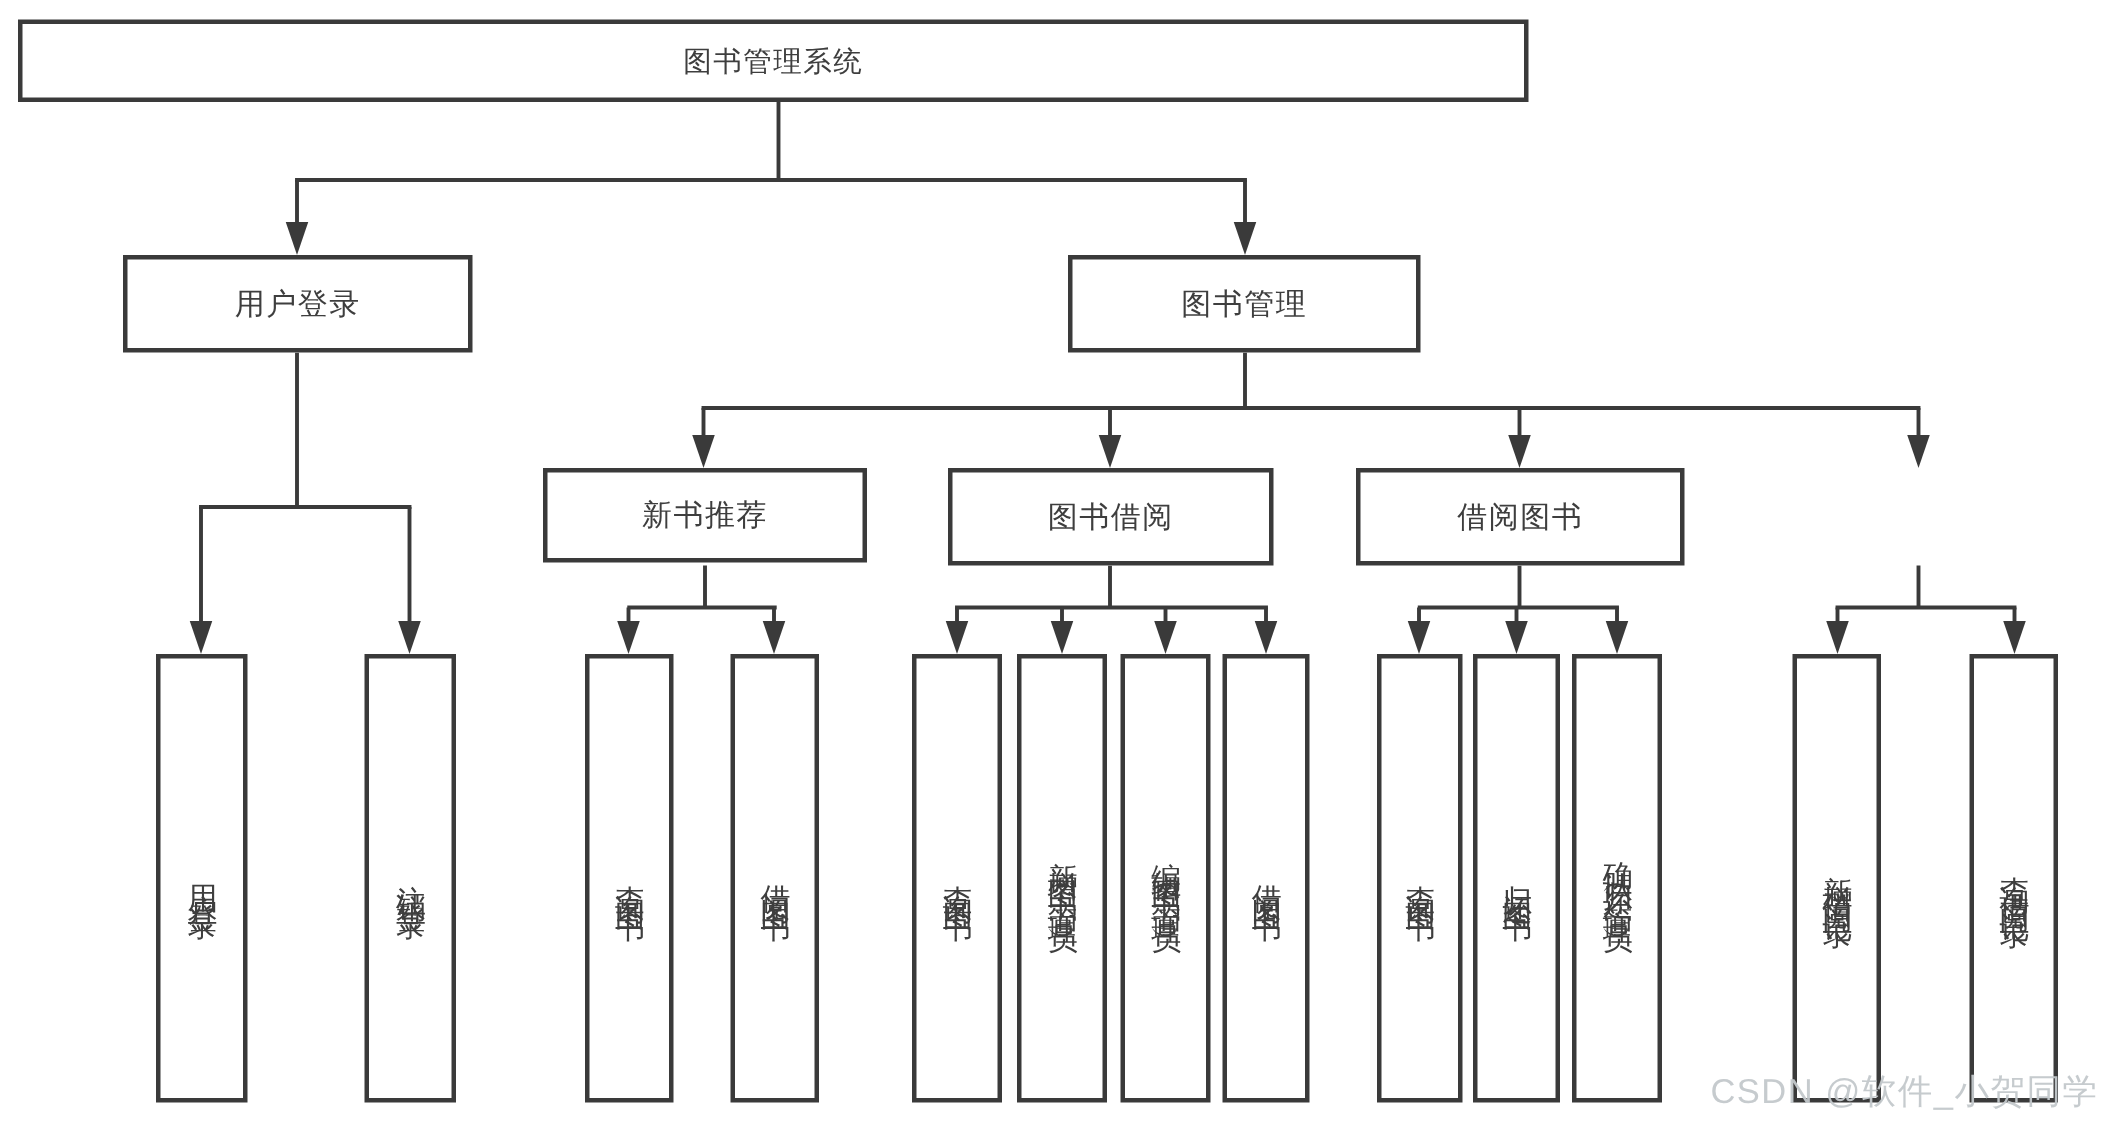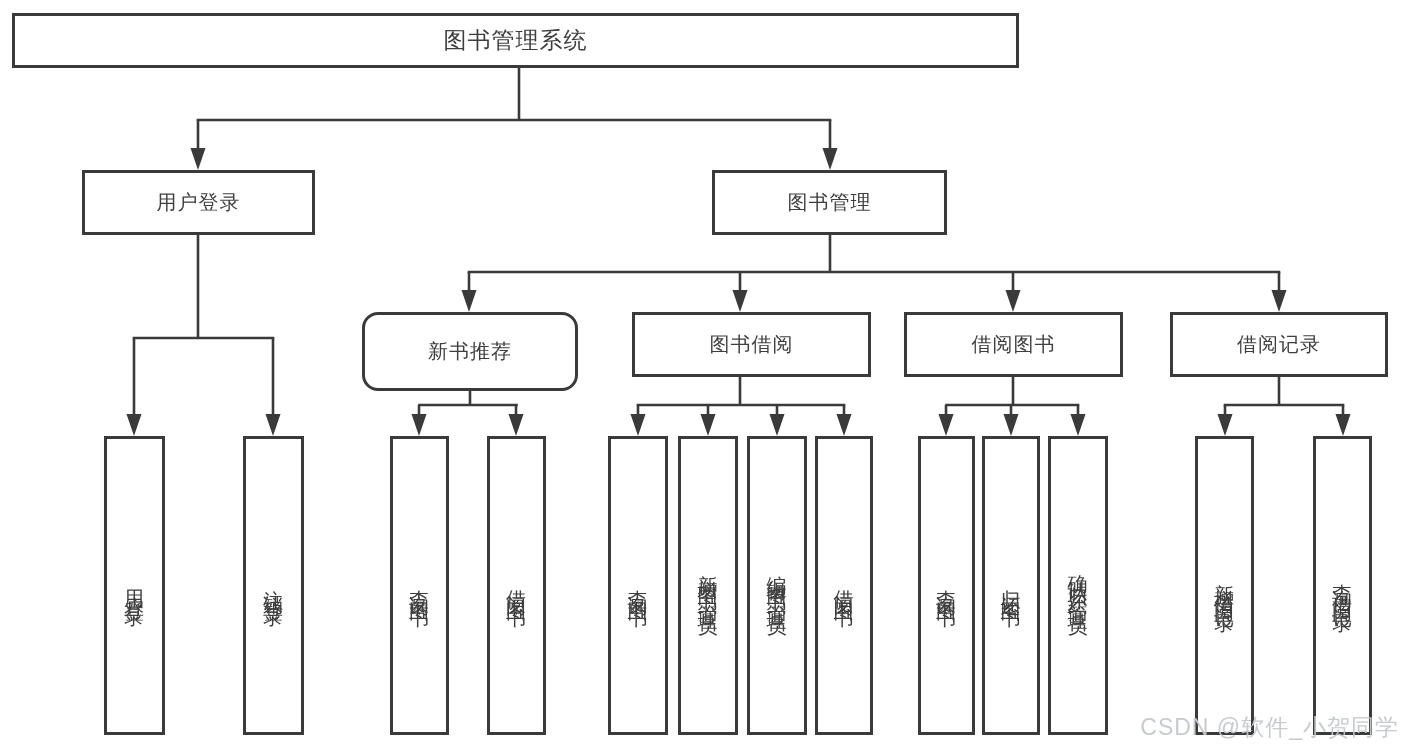--- a/index.html
+++ b/index.html
@@ -31,21 +31,21 @@
     justify-content: center;
     z-index: 2;
     color: #3e3e3e;
   }
   .box .h-label {
     font-size: 20px;
     letter-spacing: 1px;
     white-space: nowrap;
   }
   .box.root-box .h-label {
-    font-size: 23px;
+    font-size: 19px;
   }
   .leaf .v-label {
     writing-mode: vertical-rl;
     text-orientation: mixed;
     font-size: 20px;
     line-height: 1;
     letter-spacing: 6px;
     white-space: nowrap;
   }
   #watermark {
@@ -145,32 +145,29 @@
     <span class="h-label">图书管理系统</span>
   </div>
 
   <div class="box" style="left:82px; top:170px; width:233px; height:65px;">
     <span class="h-label">用户登录</span>
   </div>
   <div class="box" style="left:712px; top:170px; width:235px; height:65px;">
     <span class="h-label">图书管理</span>
   </div>
 
-  <div class="box" style="left:362px; top:312px; width:216px; height:79px;border-radius:16px;">
+  <div class="box" style="left:362px; top:312px; width:216px; height:63px;">
     <span class="h-label">新书推荐</span>
   </div>
-  <div class="box" style="left:632px; top:312px; width:239px; height:65px;">
+  <div class="box" style="left:632px; top:312px; width:217px; height:65px;">
     <span class="h-label">图书借阅</span>
   </div>
   <div class="box" style="left:904px; top:312px; width:219px; height:65px;">
     <span class="h-label">借阅图书</span>
   </div>
-  <div class="box" style="left:1170px; top:312px; width:218px; height:65px;">
-    <span class="h-label">借阅记录</span>
-  </div>
 
   <div class="box leaf" style="left:104px; top:436px; width:61px; height:299px;">
     <span class="v-label">用户登录</span>
   </div>
   <div class="box leaf" style="left:243px; top:436px; width:61px; height:299px;">
     <span class="v-label">注销登录</span>
   </div>
 
   <div class="box leaf" style="left:390px; top:436px; width:59px; height:299px;">
     <span class="v-label">查询图书</span>

